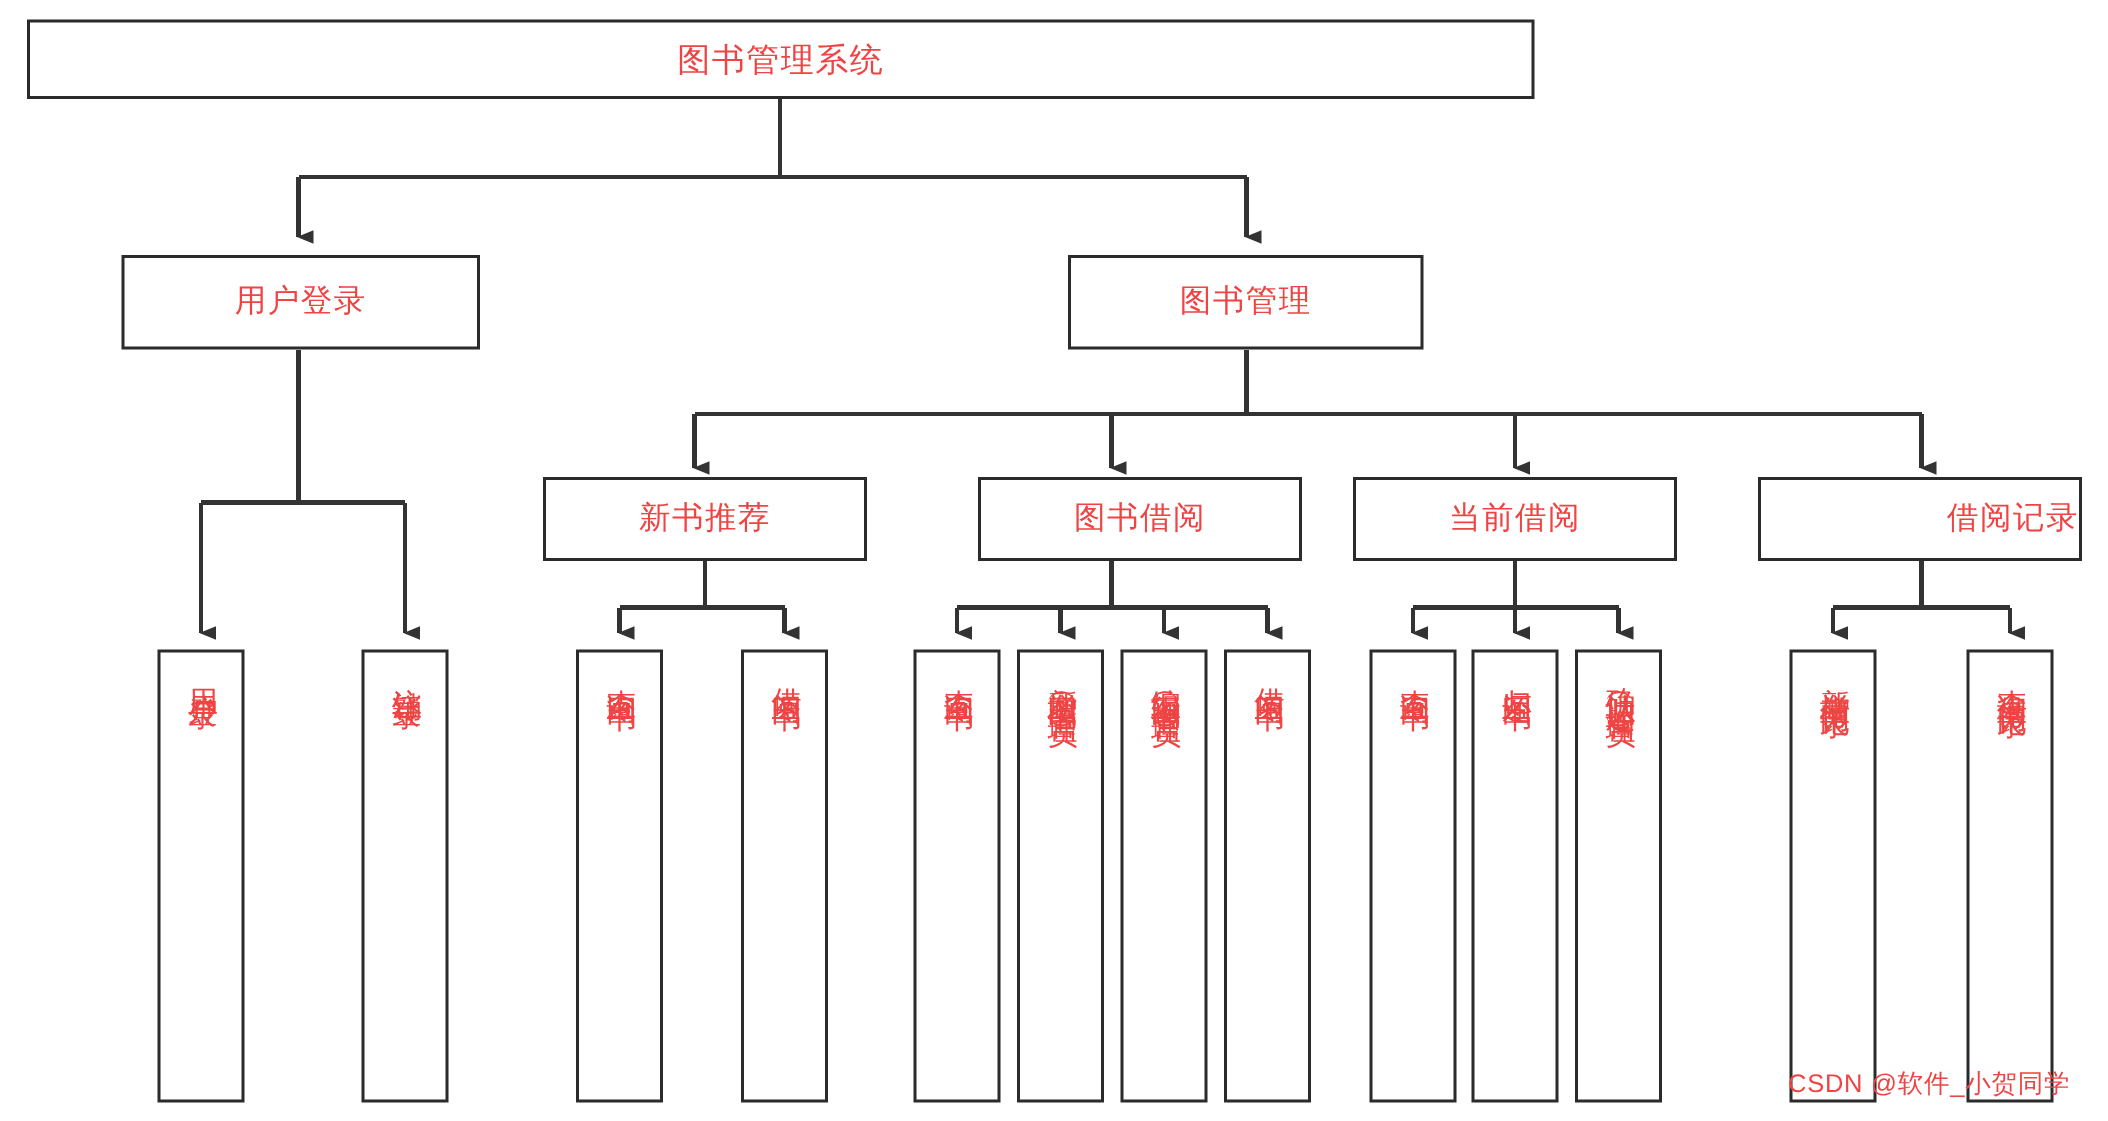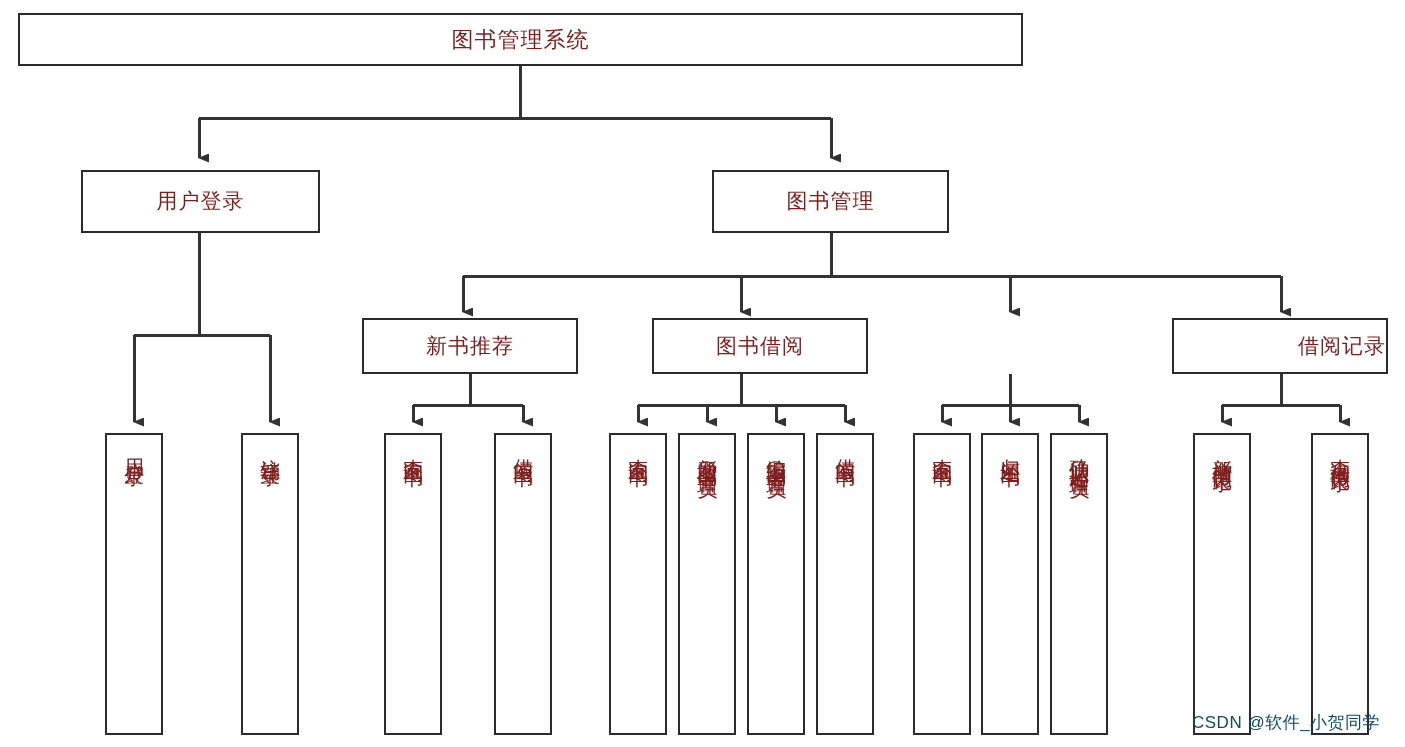--- a/index.html
+++ b/index.html
@@ -28,42 +28,42 @@
     border:2px solid #2b2b2b;
     display:flex;
     align-items:center;
     justify-content:center;
     text-align:center;
   }
   .node-label{
     font-size:21px;
     line-height:1.15;
     letter-spacing:1px;
-    color:#7f1d1d;
+    color:#ef4444;
     white-space:nowrap;
   }
   .node.root .node-label{font-size:22px;}
   .node.leaf{
     align-items:flex-start;
     justify-content:center;
     padding-top:8px;
   }
   .node.leaf .node-label{
     writing-mode:vertical-rl;
     text-orientation:upright;
     font-size:20px;
     line-height:1.18;
     letter-spacing:3px;
     white-space:nowrap;
     max-height:275px;
   }
   .watermark{
     position:absolute;
     font-size:17px;
-    color:#0c4a6e;
+    color:#ef4444;
     white-space:nowrap;
     letter-spacing:0.5px;
   }
 </style>
 </head>
 <body>
 
 <div id="canvas">
 
   <svg class="edges" viewBox="0 0 1405 747">
@@ -127,20 +127,23 @@
   <div class="node" style="left:362px; top:318px; width:216px; height:56px;">
     <span class="node-label">新书推荐</span>
   </div>
 
   <div class="node" style="left:712px; top:170px; width:237px; height:63px;">
     <span class="node-label">图书管理</span>
   </div>
   <div class="node" style="left:633px; top:318px; width:216px; height:56px;margin-left:19px;">
     <span class="node-label">图书借阅</span>
   </div>
+  <div class="node" style="left:902px; top:318px; width:216px; height:56px;">
+    <span class="node-label">当前借阅</span>
+  </div>
   <div class="node" style="left:1172px; top:318px; width:216px; height:56px;justify-content:flex-end;">
     <span class="node-label">借阅记录</span>
   </div>
 
   <div class="node leaf" style="left:105px; top:433px; width:58px; height:302px;">
     <span class="node-label">用户登录</span>
   </div>
   <div class="node leaf" style="left:241px; top:433px; width:58px; height:302px;">
     <span class="node-label">注销登录</span>
   </div>

